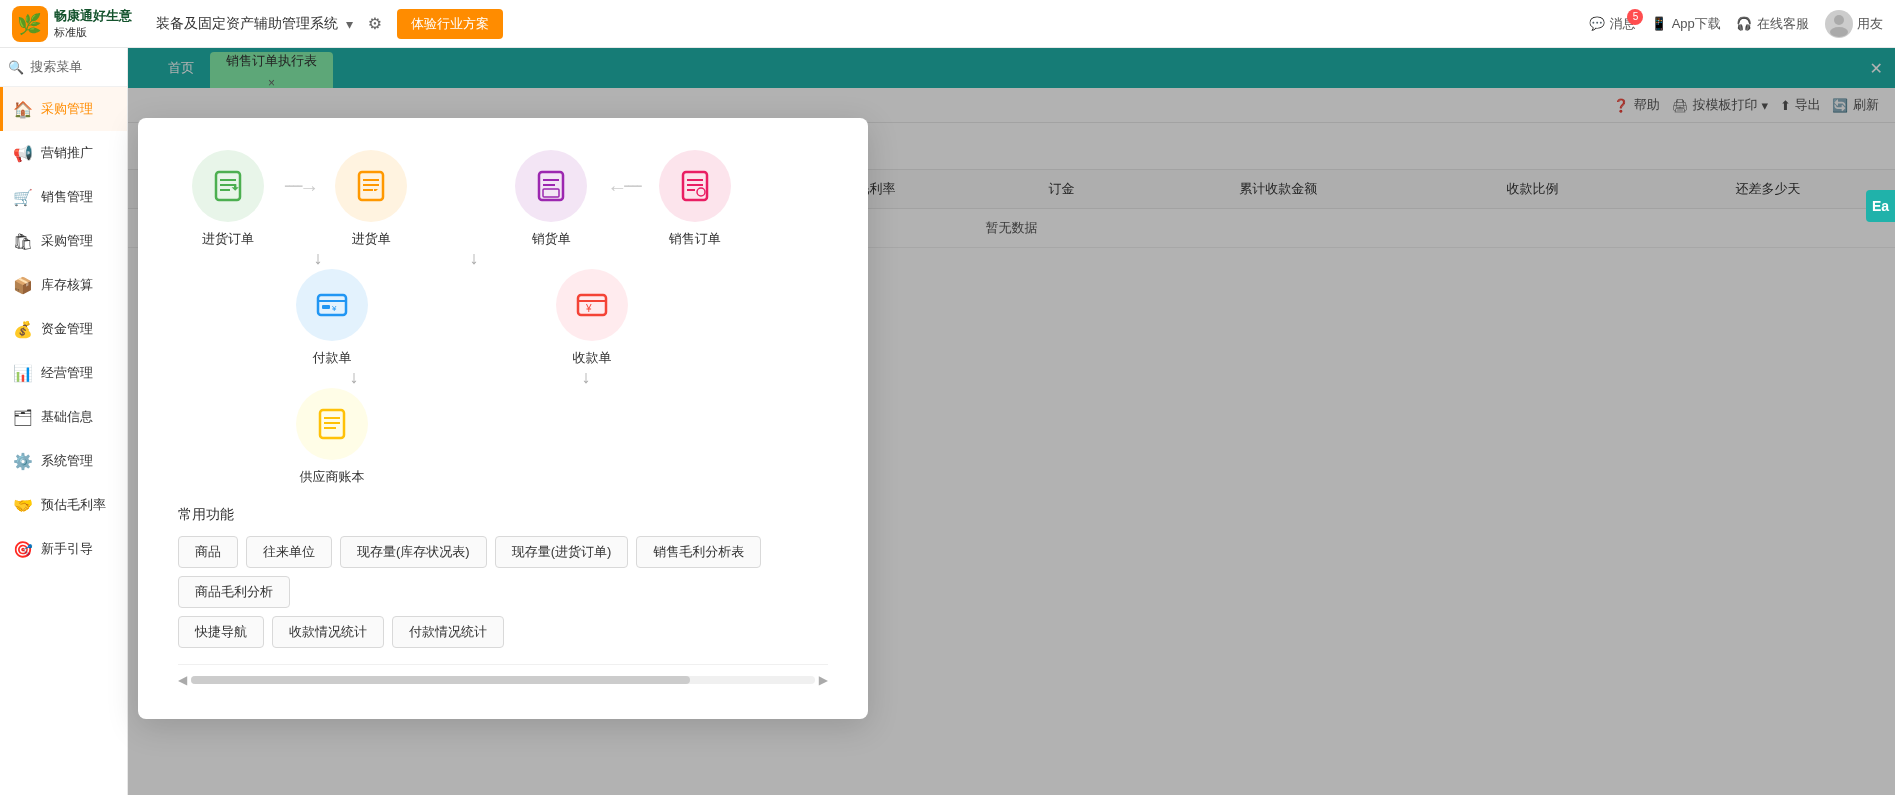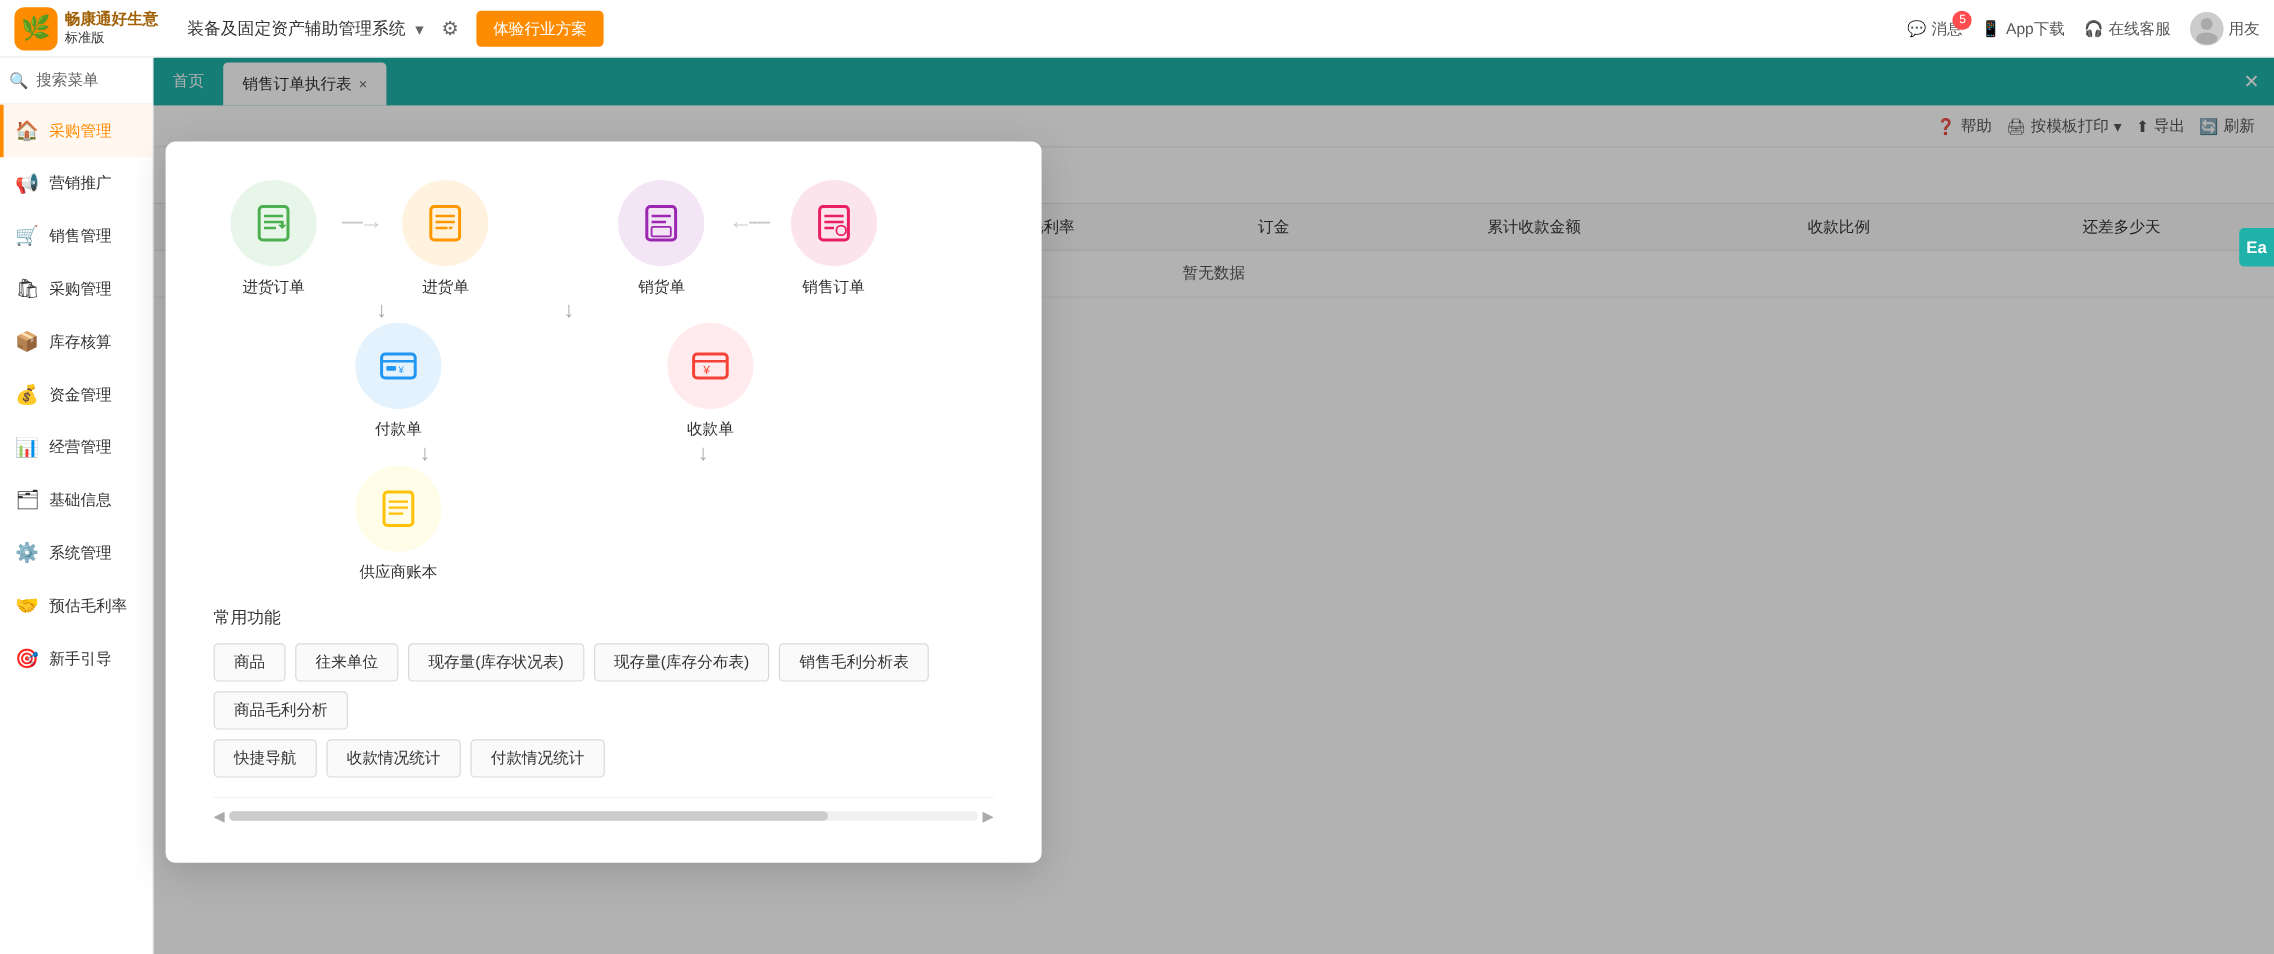--- a/index.html
+++ b/index.html
@@ -9,36 +9,36 @@
     .app-wrapper { display: flex; flex-direction: column; height: 795px; width: 1895px; }
     .top-bar { height: 48px; background: #fff; display: flex; align-items: center; padding: 0 12px; border-bottom: 1px solid #e8e8e8; flex-shrink: 0; }
     .main-area { display: flex; flex: 1; overflow: hidden; }
     .sidebar { width: 128px; background: #fff; border-right: 1px solid #e8e8e8; flex-shrink: 0; display: flex; flex-direction: column; }
     .content-area { flex: 1; display: flex; flex-direction: column; background: #f5f5f5; position: relative; }
 
     
     .logo-area { display: flex; align-items: center; width: 128px; flex-shrink: 0; }
     .logo-icon { width: 36px; height: 36px; background: #ff8c00; border-radius: 8px; display: flex; align-items: center; justify-content: center; color: white; font-size: 20px; margin-right: 6px; }
     .logo-text { font-size: 11px; color: #333; line-height: 1.3; }
-    .logo-text .line1 { color: #a16207; font-weight: bold; font-size: 13px; }
+    .logo-text .line1 { color: #14532d; font-weight: bold; font-size: 13px; }
     .system-name { flex: 1; font-size: 14px; color: #333; padding-left: 16px; display: flex; align-items: center; gap: 8px; }
     .system-name span { font-weight: 500; }
     .dropdown-btn { cursor: pointer; color: #666; }
     .gear-btn { width: 28px; height: 28px; display: flex; align-items: center; justify-content: center; cursor: pointer; color: #666; font-size: 16px; }
     .trial-btn { background: #ff8c00; color: white; border: none; padding: 6px 14px; border-radius: 4px; cursor: pointer; font-size: 13px; }
     .top-right { margin-left: auto; display: flex; align-items: center; gap: 16px; }
     .top-right-item { display: flex; align-items: center; gap: 4px; color: #555; cursor: pointer; font-size: 13px; position: relative; }
     .badge { background: #ff4d4f; color: white; border-radius: 10px; font-size: 10px; padding: 0 4px; min-width: 16px; height: 16px; display: flex; align-items: center; justify-content: center; position: absolute; top: -6px; right: -8px; }
     .avatar { width: 28px; height: 28px; border-radius: 50%; background: #ccc; display: flex; align-items: center; justify-content: center; overflow: hidden; }
 
     
     .tab-bar { height: 40px; background: #20b2aa; display: flex; align-items: center; padding: 0 0; flex-shrink: 0; }
     .tab-item { padding: 0 16px; height: 40px; display: flex; align-items: center; cursor: pointer; font-size: 13px; color: rgba(255,255,255,0.85); gap: 6px; }
-    .tab-item.active { background: #ffffff; color: #333; border-radius: 4px 4px 0 0; margin-top: 4px; height: 36px; }
-    .tab-item.home { color: white; }
+    .tab-item.active { background: #86efac; color: #333; border-radius: 4px 4px 0 0; margin-top: 4px; height: 36px; flex-direction: column; }
+    .tab-item.home { color: white; margin-left: 24px; }
     .tab-close { color: #666; font-size: 12px; cursor: pointer; }
     .tab-bar-right { margin-left: auto; margin-right: 12px; }
     .close-all-btn { color: white; cursor: pointer; font-size: 16px; }
 
     
     .sidebar-search { padding: 10px 8px; border-bottom: 1px solid #f0f0f0; }
     .sidebar-search-inner { display: flex; align-items: center; gap: 6px; color: #666; font-size: 13px; cursor: pointer; }
     .sidebar-menu { flex: 1; overflow-y: auto; }
     .sidebar-menu-item { display: flex; align-items: center; gap: 8px; padding: 12px 10px; cursor: pointer; color: #333; font-size: 13px; border-left: 3px solid transparent; }
     .sidebar-menu-item.active { color: #ff8c00; background: #fff7f0; border-left-color: #ff8c00; }
@@ -387,21 +387,21 @@
             </div>
             <div style="width:160px;"></div>
           </div>
 
           <div class="common-func">
             <div class="common-func-title">常用功能</div>
             <div class="func-buttons">
               <button class="func-btn">商品</button>
               <button class="func-btn">往来单位</button>
               <button class="func-btn">现存量(库存状况表)</button>
-              <button class="func-btn">现存量(库存分布表)</button>
+              <button class="func-btn">现存量(进货订单)</button>
               <button class="func-btn">销售毛利分析表</button>
               <button class="func-btn">商品毛利分析</button>
             </div>
             <div class="func-buttons" style="margin-top:8px;">
               <button class="func-btn">快捷导航</button>
               <button class="func-btn">收款情况统计</button>
               <button class="func-btn">付款情况统计</button>
             </div>
           </div>
 

